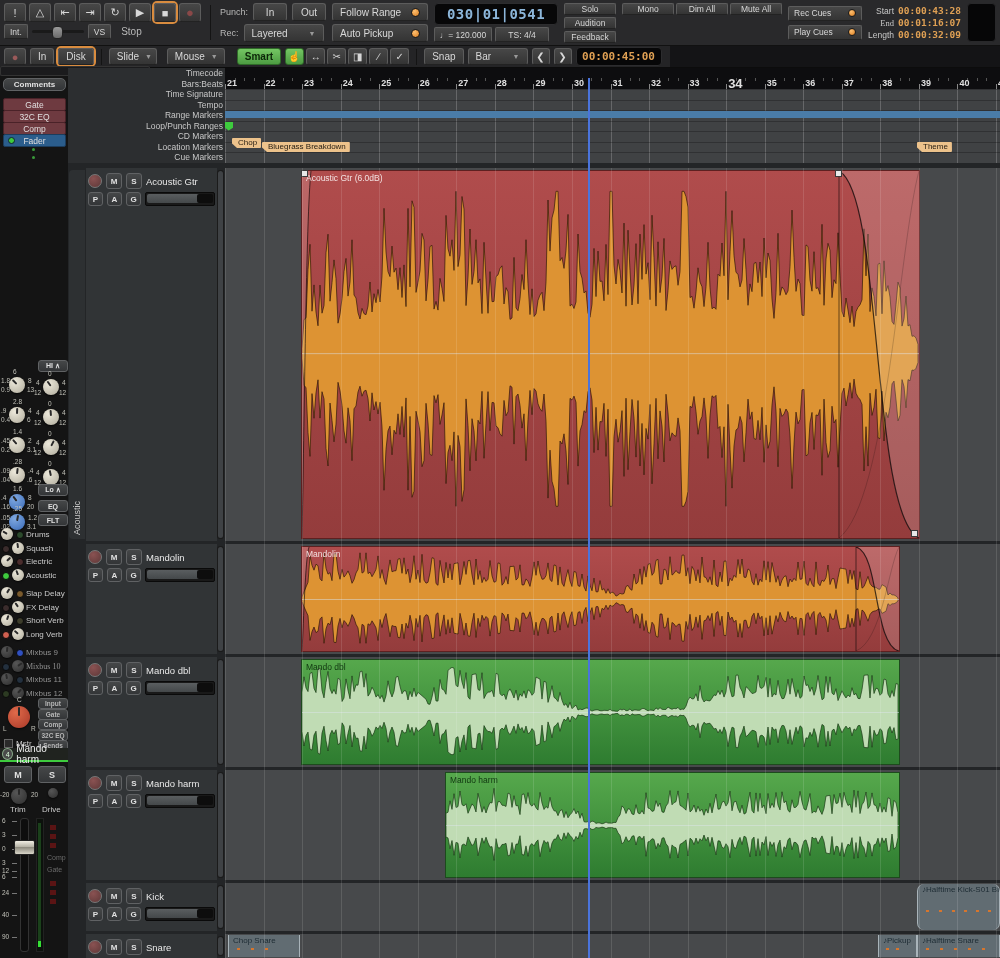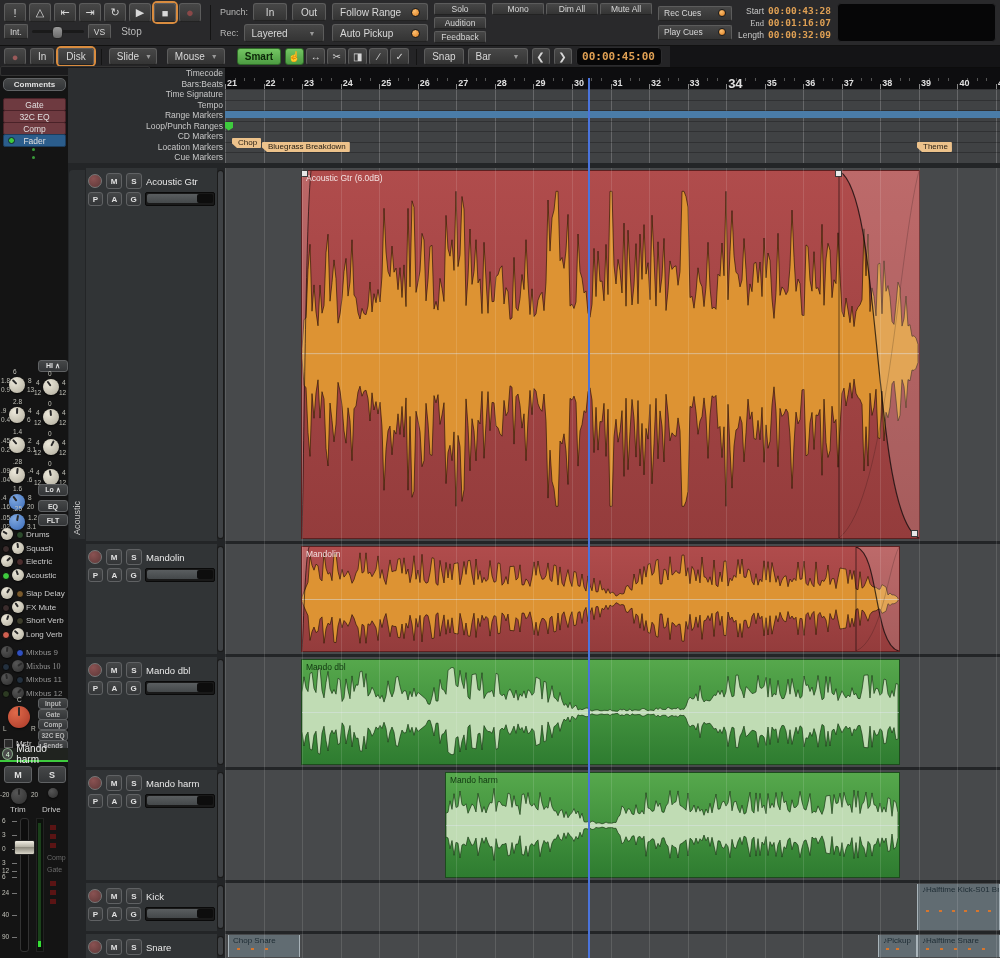--- a/index.html
+++ b/index.html
@@ -99,20 +99,27 @@
     <div style="display:flex;flex-direction:column;gap:3px;justify-content:center;">
       <div class="btn" style="width:96px;justify-content:space-between;">
         <span>Follow Range</span>
           <span class="led"></span>
       </div>
       <div class="btn" style="width:96px;justify-content:space-between;">
         <span>Auto Pickup</span>
           <span class="led"></span>
       </div>
     </div>
+    <div style="display:flex;flex-direction:column;gap:2px;">
+      <div class="clockbox" style="width:122px;height:20px;color:#8cb6da;font-size:14px;letter-spacing:0.5px;">030|01|0541</div>
+      <div class="flex" style="gap:3px;">
+        <div class="btn sm" style="width:58px;height:15px;">♩= 120.000</div>
+        <div class="btn sm" style="width:54px;height:15px;">TS: 4/4</div>
+      </div>
+    </div>
     <div id="monitor-col1" style="display:flex;flex-direction:column;gap:2px;">
         <div class="btn sm" style="width: 52px; height: 12px;">Solo</div>
         <div class="btn sm" style="width: 52px; height: 12px;">Audition</div>
         <div class="btn sm" style="width: 52px; height: 12px;">Feedback</div>
       </div>
     <div id="monitor-col2" style="display:flex;flex-direction:row;gap:2px;">
         <div class="btn sm" style="width: 52px; height: 12px;">Mono</div>
         <div class="btn sm" style="width: 52px; height: 12px;">Dim All</div>
         <div class="btn sm" style="width: 52px; height: 12px;">Mute All</div>
       </div>
@@ -350,21 +357,21 @@
           <div class="ptr" style="transform: rotate(32deg);"></div>
         </div>
         <div class="abs" style="left: 16px; top: 3px; width: 6px; height: 6px; border-radius: 50%; background: rgb(122, 90, 44); border: 1px solid rgb(10, 10, 10);"></div>
         <span class="striplabel" style="position: absolute; left: 26px; top: 2px;">Slap Delay</span>
       </div>
       <div class="abs" style="left: 0px; top: 524.5px; width: 68px; height: 13px;">
         <div class="abs knob light" style="left: 12px; top: 0px; width: 12px; height: 12px;">
           <div class="ptr" style="transform: rotate(-35deg);"></div>
         </div>
         <div class="abs" style="left: 2px; top: 3px; width: 6px; height: 6px; border-radius: 50%; background: rgb(58, 44, 44); border: 1px solid rgb(10, 10, 10);"></div>
-        <span class="striplabel" style="position: absolute; left: 26px; top: 2px;">FX Mute</span>
+        <span class="striplabel" style="position: absolute; left: 26px; top: 2px;">FX Delay</span>
       </div>
       <div class="abs" style="left: 0px; top: 538px; width: 68px; height: 13px;">
         <div class="abs knob light" style="left: 1px; top: 0px; width: 12px; height: 12px;">
           <div class="ptr" style="transform: rotate(18deg);"></div>
         </div>
         <div class="abs" style="left: 16px; top: 3px; width: 6px; height: 6px; border-radius: 50%; background: rgb(60, 60, 42); border: 1px solid rgb(10, 10, 10);"></div>
         <span class="striplabel" style="position: absolute; left: 26px; top: 2px;">Short Verb</span>
       </div>
       <div class="abs" style="left: 0px; top: 551.5px; width: 68px; height: 13px;">
         <div class="abs knob light" style="left: 12px; top: 0px; width: 12px; height: 12px;">
@@ -795,21 +802,21 @@
         </svg>
         <div class="region-label" style="color: rgb(16, 54, 16);">Mando dbl</div>
       </div>
       <div class="abs" style="left: 377px; top: 604px; width: 455px; height: 106px; background: linear-gradient(rgb(86, 168, 76), rgb(46, 124, 48)); border: 1px solid rgb(29, 74, 29); box-sizing: border-box; overflow: hidden;">
         <svg width="453" height="104" viewBox="0 0 453 104" style="position:absolute;left:0;top:0;">
           <polygon points="0,40.1 2,39.3 4,27.8 6,36.4 8,20.7 10,34.5 12,33.6 14,18.0 16,31.7 18,32.9 20,30.8 22,40.3 24,35.7 26,30.9 28,33.3 30,39.0 32,20.3 34,30.3 36,39.2 38,33.6 40,40.0 42,34.1 44,29.5 46,30.0 48,15.3 50,38.5 52,28.7 54,28.6 56,32.2 58,32.4 60,33.5 62,20.1 64,21.0 66,34.4 68,22.7 70,32.7 72,32.6 74,41.6 76,21.5 78,20.9 80,30.7 82,19.6 84,31.3 86,33.2 88,30.5 90,34.8 92,37.1 94,19.4 96,30.0 98,36.5 100,33.5 102,35.2 104,24.4 106,33.8 108,37.8 110,38.0 112,42.7 114,37.8 116,36.6 118,44.6 120,38.6 122,44.8 124,41.8 126,39.6 128,35.6 130,40.9 132,38.0 134,45.3 136,40.3 138,48.7 140,49.1 142,48.6 144,49.5 146,48.1 148,48.6 150,50.4 152,49.8 154,50.0 156,50.8 158,50.2 160,49.1 162,50.1 164,50.1 166,50.2 168,49.4 170,49.5 172,44.5 174,41.9 176,32.9 178,35.1 180,40.5 182,35.7 184,36.3 186,41.0 188,41.6 190,31.7 192,40.0 194,40.8 196,37.5 198,41.1 200,19.7 202,35.0 204,35.7 206,38.4 208,37.7 210,27.7 212,33.5 214,30.0 216,38.9 218,39.4 220,33.0 222,30.3 224,17.6 226,31.8 228,29.6 230,28.7 232,17.9 234,32.3 236,33.5 238,35.1 240,37.2 242,20.0 244,38.9 246,37.1 248,32.0 250,39.2 252,33.3 254,38.3 256,36.1 258,42.3 260,36.0 262,40.1 264,30.3 266,39.9 268,30.7 270,21.1 272,36.2 274,35.9 276,29.4 278,28.1 280,33.1 282,29.9 284,18.2 286,37.8 288,29.0 290,28.2 292,35.7 294,39.8 296,32.2 298,41.1 300,39.9 302,29.8 304,19.2 306,37.5 308,40.1 310,19.9 312,38.5 314,20.4 316,34.8 318,32.0 320,40.7 322,20.5 324,35.2 326,30.3 328,34.4 330,19.5 332,32.1 334,36.9 336,18.8 338,29.8 340,27.9 342,37.4 344,39.2 346,26.8 348,34.6 350,34.2 352,31.4 354,18.4 356,28.9 358,36.0 360,37.1 362,29.8 364,20.5 366,40.2 368,38.2 370,39.3 372,32.9 374,37.5 376,41.4 378,35.5 380,23.1 382,22.7 384,22.3 386,40.8 388,21.5 390,30.5 392,29.9 394,20.2 396,34.3 398,19.3 400,27.6 402,32.6 404,31.0 406,39.5 408,17.2 410,34.3 412,17.8 414,40.6 416,31.8 418,28.6 420,19.0 422,35.5 424,32.7 426,19.9 428,31.8 430,32.6 432,38.9 434,30.1 436,39.3 438,34.1 440,39.1 442,24.8 444,25.6 446,43.3 448,27.3 450,29.8 452,39.6 452,64.6 450,73.8 448,76.2 446,61.0 444,77.7 442,78.5 440,65.1 438,69.7 436,64.8 434,73.5 432,65.2 430,71.1 428,71.9 426,83.1 424,71.0 422,68.4 420,83.9 418,74.9 416,71.9 414,63.6 412,85.1 410,69.5 408,85.6 406,64.6 404,72.6 402,71.1 400,75.8 398,83.6 396,69.6 394,82.8 392,73.7 390,73.1 388,81.6 386,63.4 384,80.8 382,80.4 380,80.0 378,68.4 376,62.9 374,66.5 372,70.8 370,64.9 368,65.9 366,64.0 364,82.5 362,73.7 360,66.9 358,67.9 356,74.6 354,84.5 352,72.3 350,69.6 348,69.3 346,76.6 344,64.9 342,66.7 340,75.6 338,73.7 336,84.1 334,67.1 332,71.6 330,83.4 328,69.4 326,73.3 324,68.7 322,82.5 320,63.5 318,71.8 316,69.0 314,82.6 312,65.6 310,83.1 308,64.1 306,66.5 304,83.8 302,73.8 300,64.3 298,63.2 296,71.5 294,64.4 292,68.3 290,75.3 288,74.5 286,66.3 284,84.7 282,73.7 280,70.7 278,75.4 276,74.2 274,68.1 272,67.8 270,81.9 268,72.9 266,64.3 264,73.3 262,64.1 260,67.9 258,62.0 256,67.8 254,65.7 252,70.5 250,65.0 248,71.7 246,66.9 244,65.2 242,83.0 240,66.8 238,68.8 236,70.3 234,71.4 232,85.0 230,74.8 228,73.9 226,71.9 224,85.2 222,73.3 220,70.8 218,64.7 216,65.2 214,73.6 212,70.3 210,75.8 208,66.4 206,65.7 204,68.2 202,68.9 200,83.3 198,63.2 196,66.5 194,63.4 192,64.2 190,72.0 188,62.7 186,63.3 184,67.6 182,68.3 180,63.7 178,68.8 176,70.9 174,62.4 172,59.9 170,55.3 168,55.3 166,54.6 164,54.7 162,54.7 160,55.6 158,54.6 156,54.1 154,54.8 152,54.9 150,54.4 148,56.2 146,56.5 144,55.3 142,56.1 140,55.6 138,56.0 136,63.9 134,59.2 132,66.1 130,63.4 128,68.3 126,64.6 124,62.5 122,59.6 120,65.5 118,59.9 116,67.4 114,66.2 112,61.6 110,66.1 108,66.2 106,70.0 104,78.8 102,68.7 100,70.3 98,67.4 96,73.6 94,83.6 92,66.9 90,69.1 88,73.1 86,70.6 84,72.4 82,83.3 80,72.9 78,82.1 76,81.5 74,62.7 72,71.1 70,71.1 68,80.4 66,69.5 64,82.1 62,82.9 60,70.3 58,71.3 56,71.5 54,74.9 52,74.8 50,65.6 48,87.4 46,73.6 44,74.1 42,69.8 40,64.2 38,70.2 36,64.9 34,73.3 32,82.7 30,65.1 28,70.5 26,72.7 24,68.3 22,63.9 20,72.8 18,70.9 16,72.0 14,84.9 12,70.2 10,69.3 8,82.3 6,67.5 4,75.7 2,64.9 0,64.1" fill="#c0dcb4" stroke="rgba(22,52,18,0.85)" stroke-width="0.8"></polygon>
           <line x1="0" y1="52.47" x2="453" y2="52.47" stroke="rgba(220,230,235,0.5)" stroke-width="1"></line>
         </svg>
         <div class="region-label" style="color: rgb(16, 54, 16);">Mando harm</div>
       </div>
-      <div class="abs" style="left: 849px; top: 716px; width: 83px; height: 46px; background: rgba(140, 165, 180, 0.38); border-left: 1px solid rgba(230, 240, 245, 0.55); border-right: 1px solid rgba(230, 240, 245, 0.55); box-sizing: border-box; overflow: hidden;">
+      <div class="abs" style="left: 849px; top: 716px; width: 83px; height: 46px; background: rgba(140, 165, 180, 0.38); border-left: 1px solid rgba(230, 240, 245, 0.55); border-right: 1px solid rgba(230, 240, 245, 0.55); box-sizing: border-box; overflow: hidden; border-radius: 7px;">
         <div class="region-label" style="color: rgb(29, 43, 51); font-size: 8px; top: 1px;">♪Halftime Kick-S01 Br</div>
         <div style="left: 8px; top: 26.4px; width: 3px; height: 2px; background: rgb(214, 118, 46); position: absolute;"></div>
         <div style="left: 21px; top: 26.4px; width: 3px; height: 2px; background: rgb(214, 118, 46); position: absolute;"></div>
         <div style="left: 34px; top: 26.4px; width: 3px; height: 2px; background: rgb(214, 118, 46); position: absolute;"></div>
         <div style="left: 46px; top: 26.4px; width: 3px; height: 2px; background: rgb(214, 118, 46); position: absolute;"></div>
         <div style="left: 58px; top: 26.4px; width: 3px; height: 2px; background: rgb(214, 118, 46); position: absolute;"></div>
         <div style="left: 70px; top: 26.4px; width: 3px; height: 2px; background: rgb(214, 118, 46); position: absolute;"></div>
       </div>
       <div class="abs" style="left: 160px; top: 767px; width: 72px; height: 22px; background: rgba(140, 165, 180, 0.38); border-left: 1px solid rgba(230, 240, 245, 0.55); border-right: 1px solid rgba(230, 240, 245, 0.55); box-sizing: border-box; overflow: hidden;">
         <div class="region-label" style="color: rgb(29, 43, 51); font-size: 8px; top: 1px;">Chop Snare</div>

